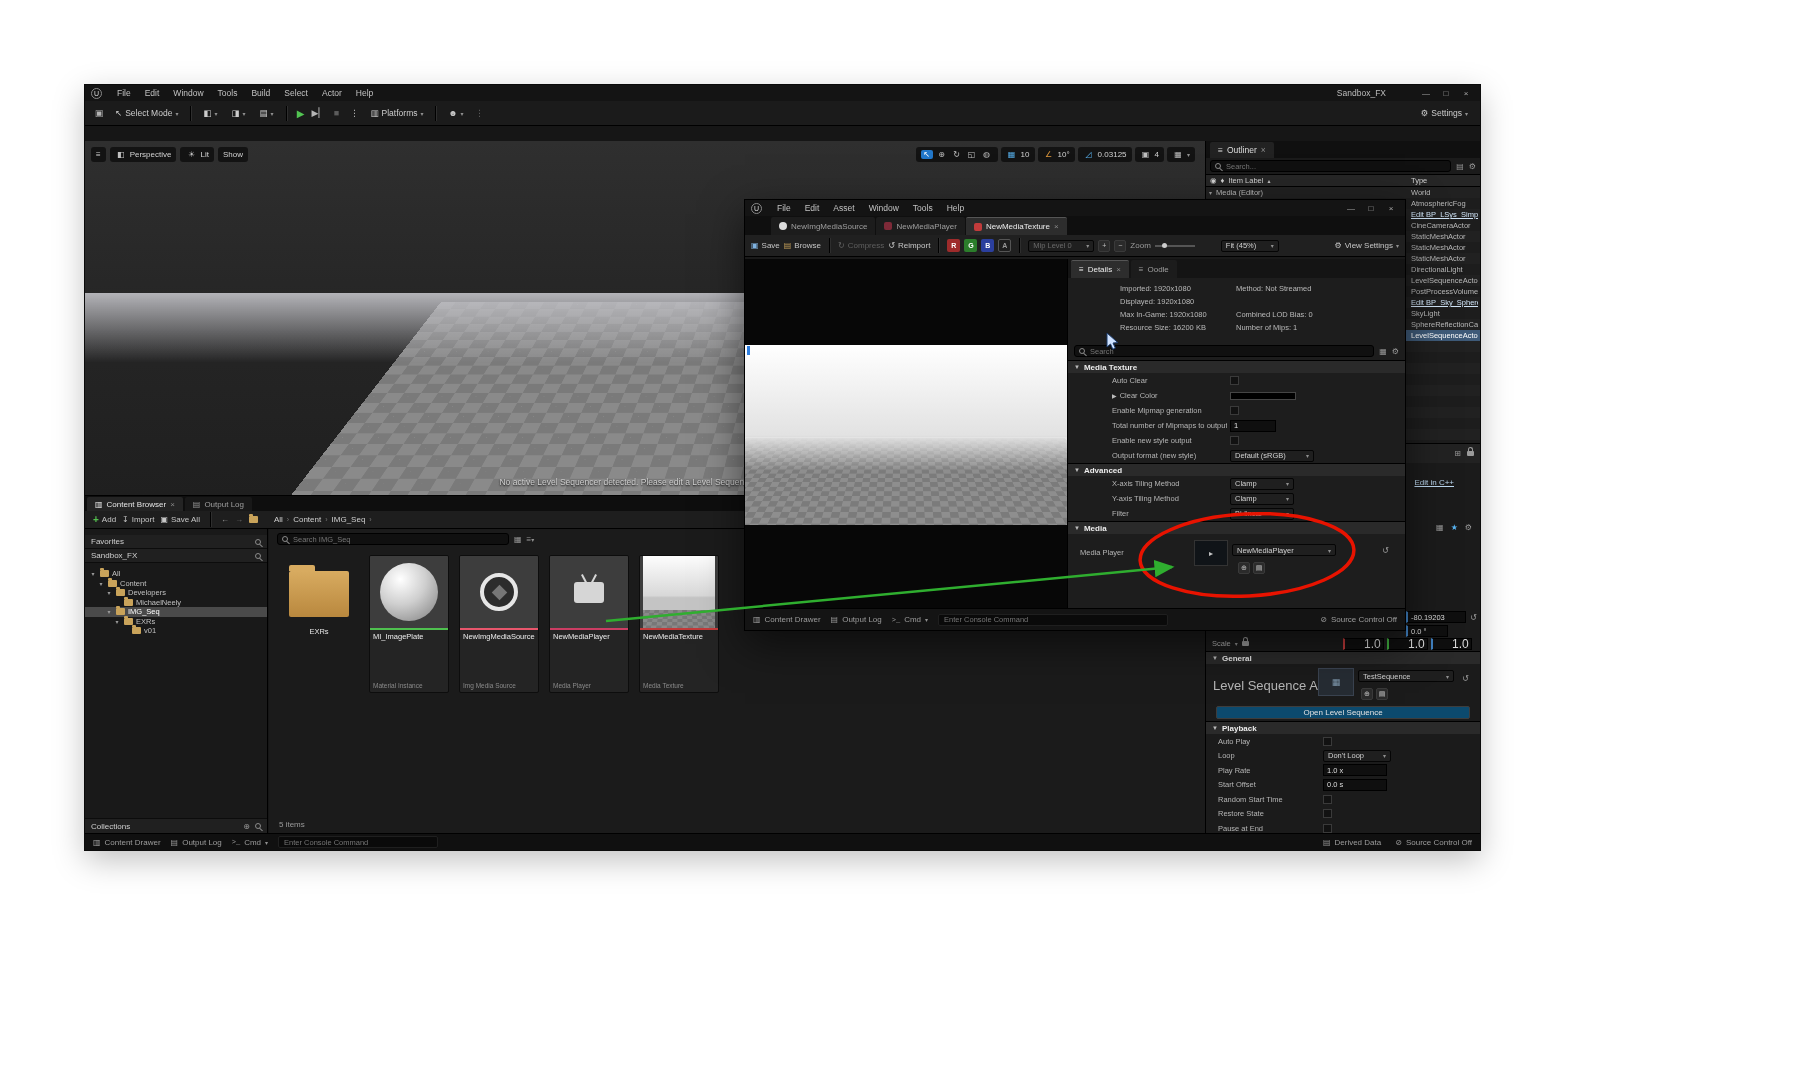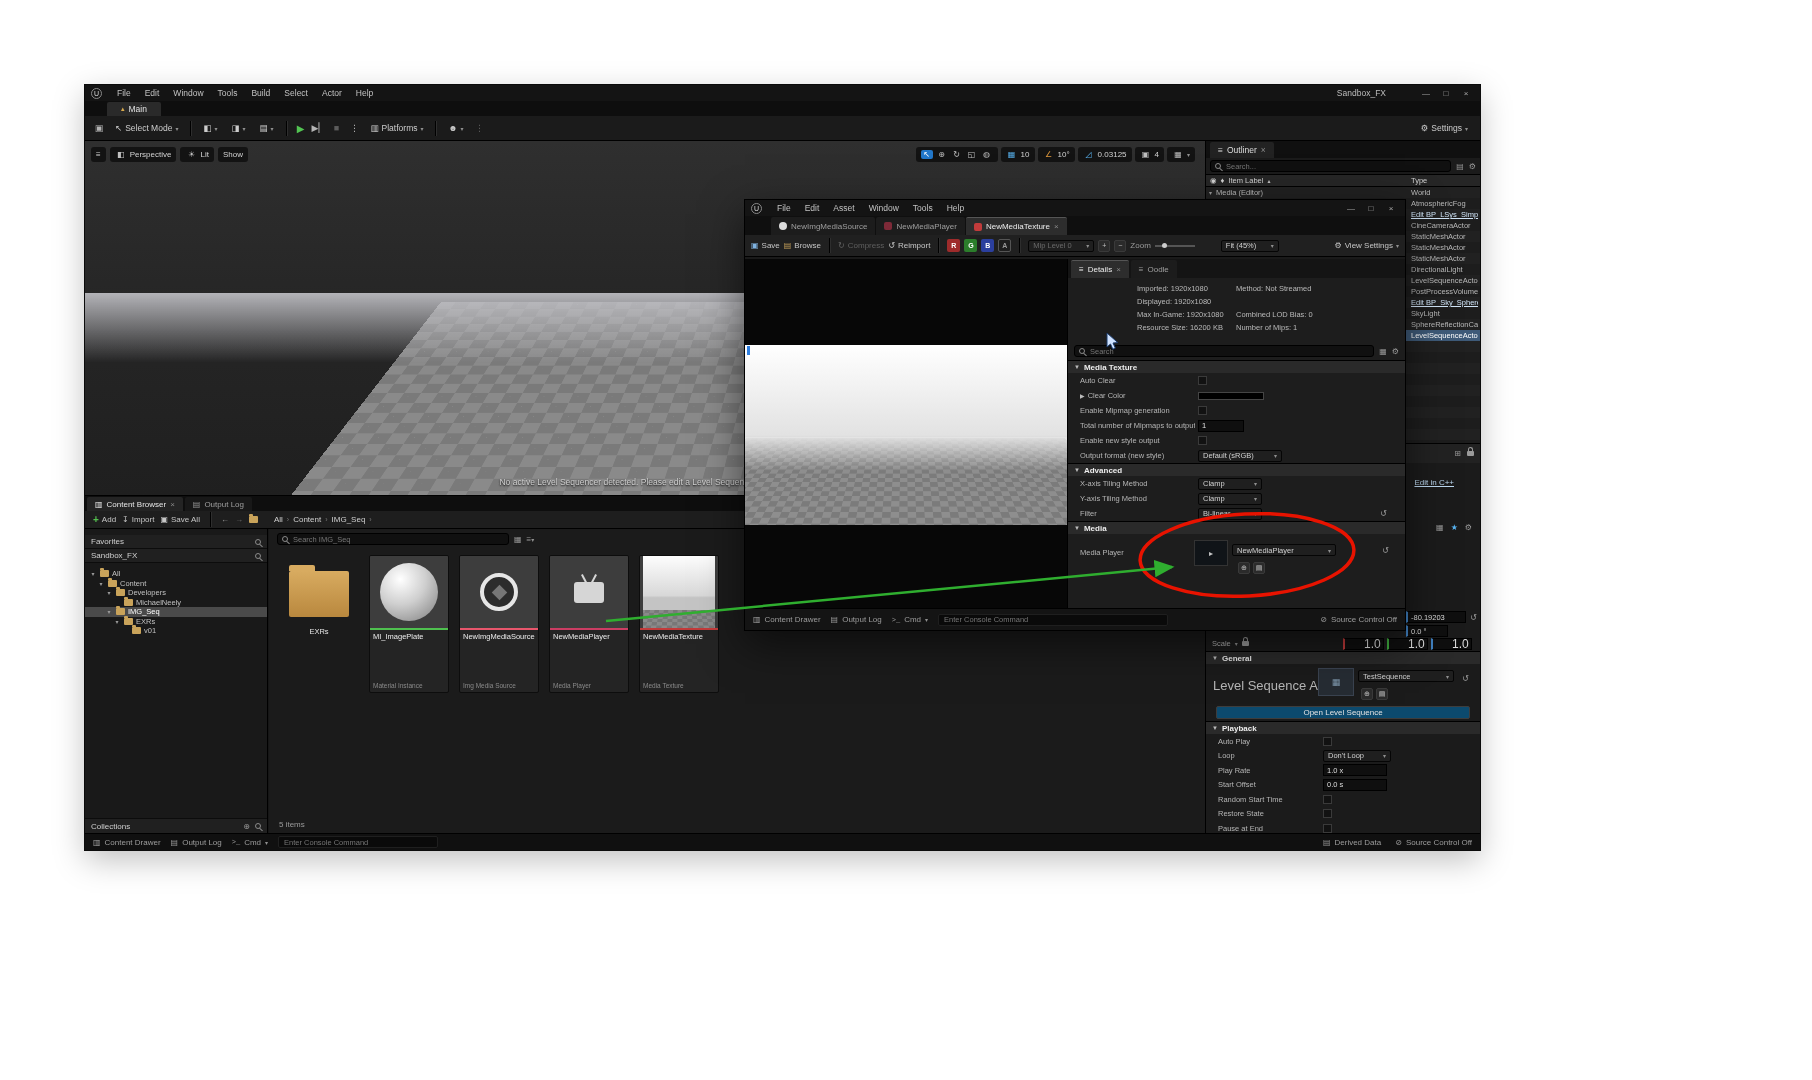--- a/index.html
+++ b/index.html
@@ -144,24 +144,24 @@
 .knob{position:absolute;left:7px;top:-2px;width:5px;height:5px;border-radius:50%;background:#ccc;}
 .preview{position:absolute;left:0;top:59px;width:322px;height:349px;background:#070707;overflow:hidden;}
 .timg{position:absolute;left:0;top:86px;width:322px;height:180px;overflow:hidden;background:linear-gradient(#fff,#e2e2e2 50%,#cbcbcb 55%);}
 .tfloor{position:absolute;left:-30%;width:160%;height:260px;bottom:-40px;transform-origin:50% 100%;transform:perspective(260px) rotateX(38deg);background-color:#8e8e8e;background-image:linear-gradient(45deg,#7b7b7b 25%,transparent 25%,transparent 75%,#7b7b7b 75%),linear-gradient(45deg,#7b7b7b 25%,transparent 25%,transparent 75%,#7b7b7b 75%);background-position:0 0,10px 10px;background-size:20px 20px;}
 .thaze{position:absolute;left:0;right:0;top:92px;height:34px;background:linear-gradient(to bottom,rgba(228,228,228,.95),rgba(228,228,228,0));}
 .bluecorner{position:absolute;left:2px;top:87px;width:3px;height:9px;background:#2f7fe0;}
 .tdetails{position:absolute;left:322px;top:59px;width:338px;height:349px;background:#1d1d1d;border-left:1px solid #000;overflow:hidden;}
 .d-tabrow{height:19px;background:#141414;display:flex;align-items:flex-end;padding-left:3px;gap:2px;}
 .info{height:64px;position:relative;padding-top:6px;}
 .iline{height:13px;position:relative;font-size:7.5px;color:#b9b9b9;}
-.il1{position:absolute;left:25px;padding-left:44px;}
+.il1{position:absolute;left:8px;padding-left:44px;}
 .il2{position:absolute;left:168px;}
 .d-search{height:18px;display:flex;align-items:center;gap:5px;padding:0 6px;}
-.drow{height:15px;display:flex;align-items:center;padding-left:12px;position:relative;font-size:7.5px;color:#b5b5b5;}
+.drow{height:15px;display:flex;align-items:center;padding-left:12px;position:relative;font-size:7.5px;color:#b5b5b5;margin-left:32px;}
 .dctl{position:absolute;left:130px;display:flex;align-items:center;gap:4px;}
 .swatch{width:66px;height:8px;background:#000;border:1px solid #454545;}
 .numbox{width:46px;height:12px;background:#0f0f0f;border:1px solid #000;color:#e0e0e0;font-size:7.5px;display:flex;align-items:center;padding:0 3px;}
 .mediarow{position:relative;height:50px;}
 .mthumb{position:absolute;left:126px;top:6px;width:34px;height:26px;background:#101418;border:1px solid #333;display:flex;align-items:center;justify-content:center;color:#c6c6c6;font-size:8px;}
 .t-status{position:absolute;left:0;bottom:0;right:0;height:22px;background:#141414;border-top:1px solid #000;display:flex;align-items:center;gap:10px;padding:0 8px;font-size:8px;color:#9c9c9c;}
 
 .overlay{position:absolute;inset:0;z-index:60;pointer-events:none;}
 .lbl{white-space:nowrap;}
 </style>
@@ -183,26 +183,20 @@
       <span class="mi">Actor</span>
       <span class="mi">Help</span>
       <span class="projname lbl">Sandbox_FX</span>
       <span class="wbtns">
         <span class="wbtn">—</span>
         <span class="wbtn">□</span>
         <span class="wbtn">×</span>
       </span>
     </div>
 
-    <div class="ltabs">
-      <div class="ltab">
-        <span class="gold">▴</span>
-        <span>Main</span>
-      </div>
-    </div>
 
     <div class="mtool">
       <span class="ico">▣</span>
       <div class="btn">
         <span>↖</span>
         <span>Select Mode</span>
         <span class="chev">▾</span>
       </div>
       <span class="sep"></span>
       <div class="btn">

